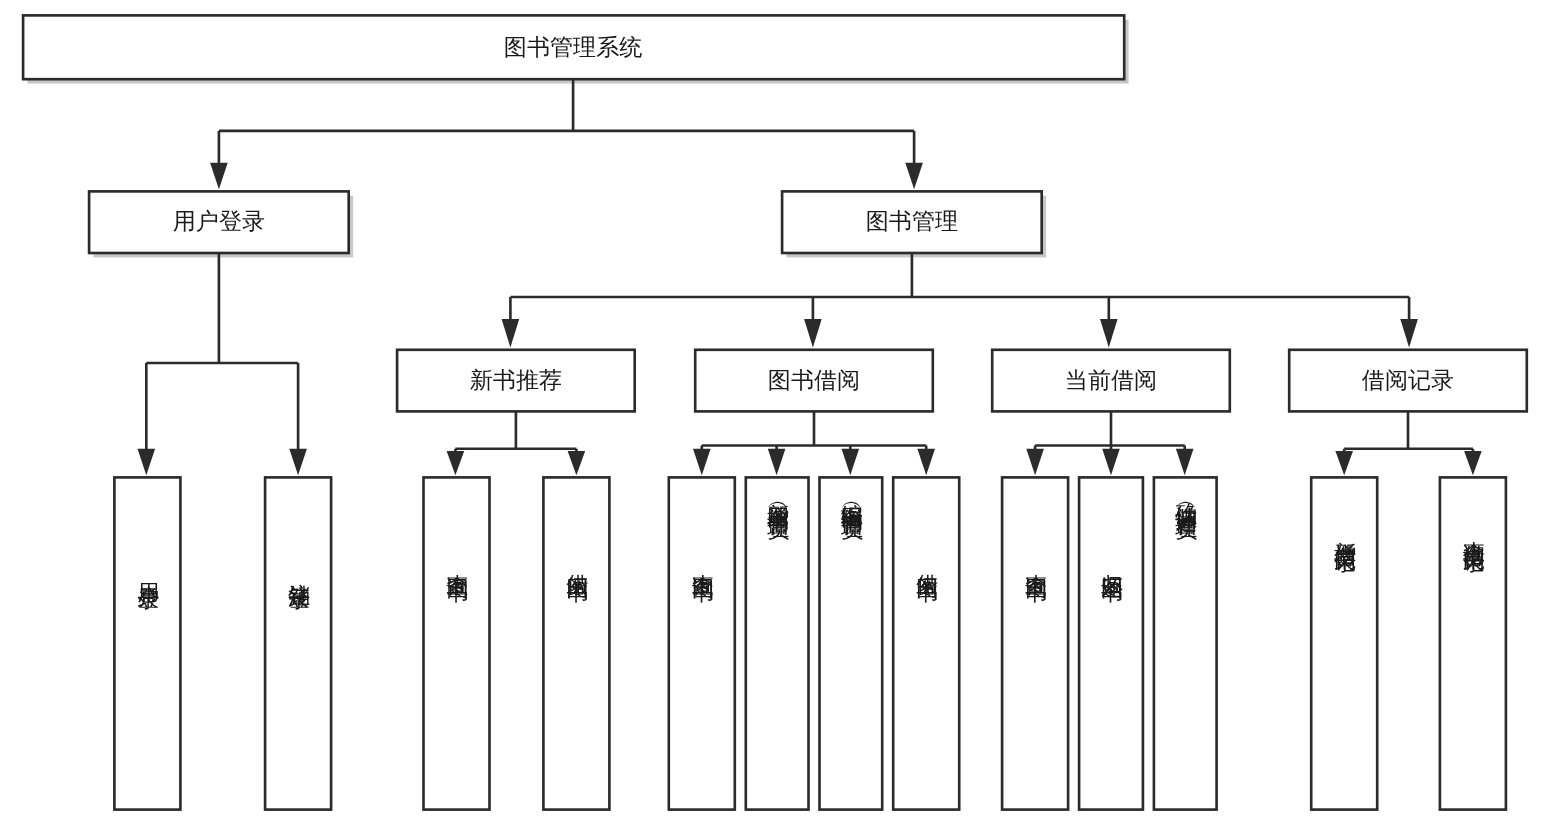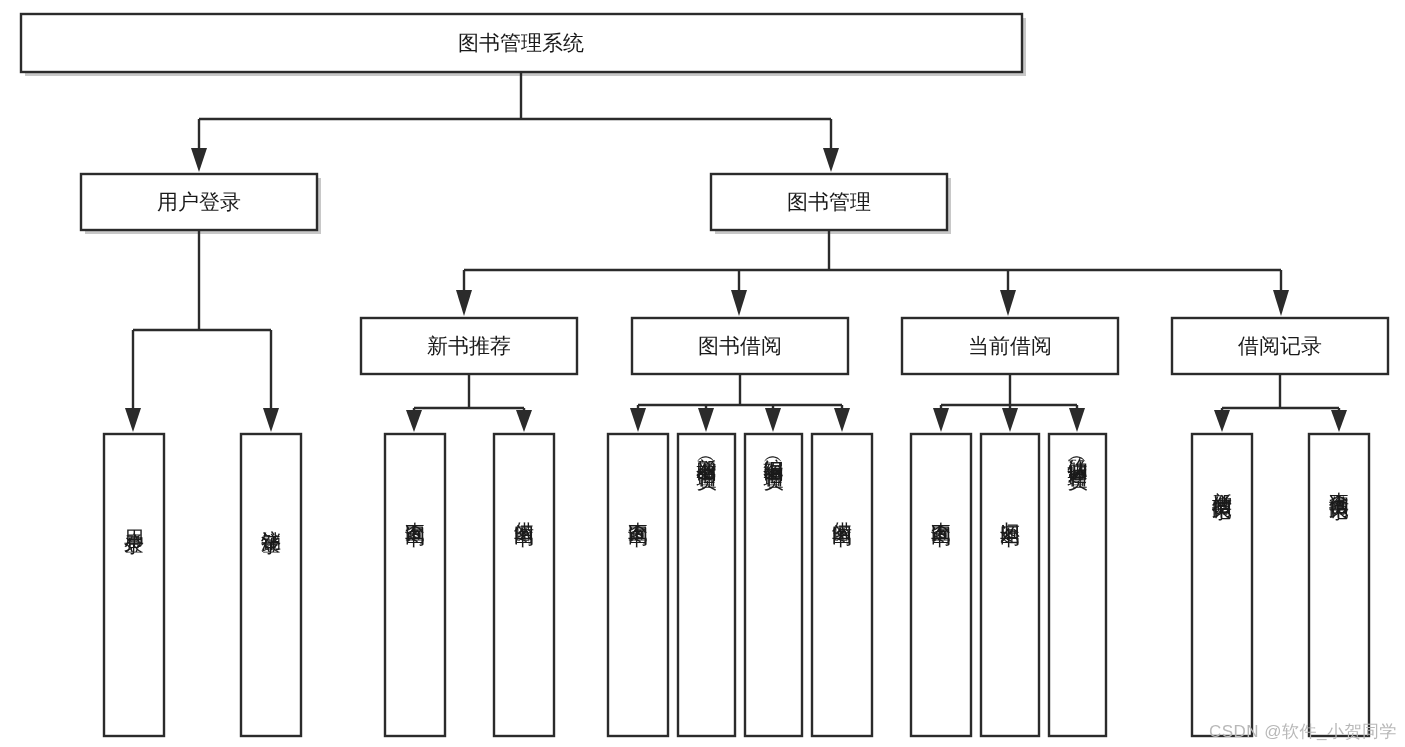--- a/index.html
+++ b/index.html
@@ -284,15 +284,14 @@
     <span class="leaf-label" style="margin-top:8px;">确认归还（管理员）</span>
   </div>
 
   <div class="leaf-label-wrap" style="left:1192px; top:434px; width:60px; height:302px;">
     <span class="leaf-label" style="margin-top:42px;">新增借阅记录</span>
   </div>
   <div class="leaf-label-wrap" style="left:1309px; top:434px; width:60px; height:302px;">
     <span class="leaf-label" style="margin-top:42px;">查询借阅记录</span>
   </div>
 
-  <div class="watermark">CSDN @软件_小贺同学</div>
 
 </div>
 
 </body></html>

